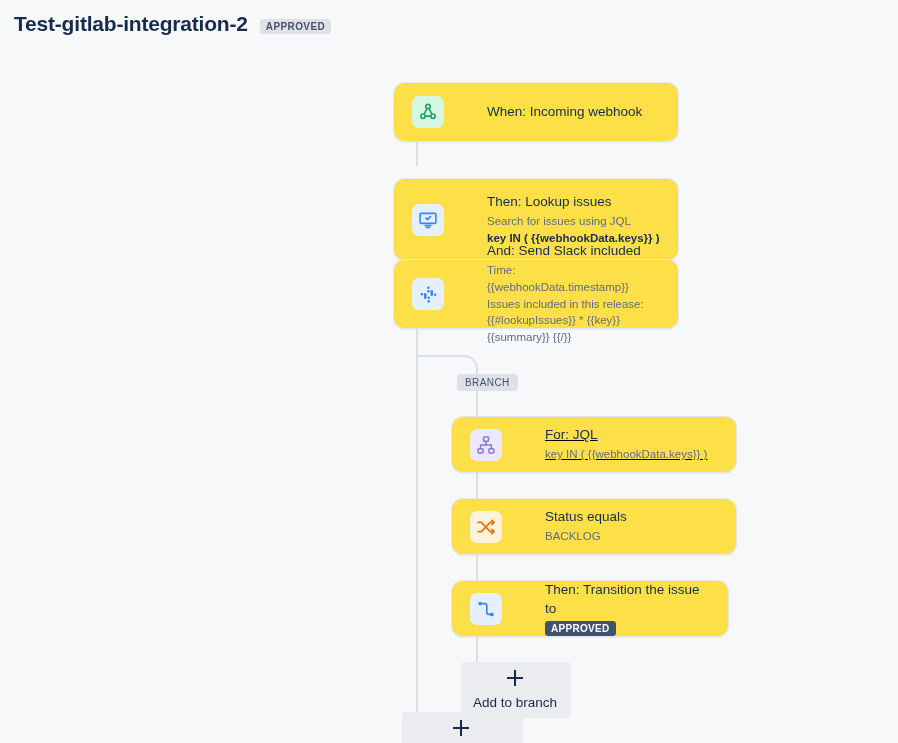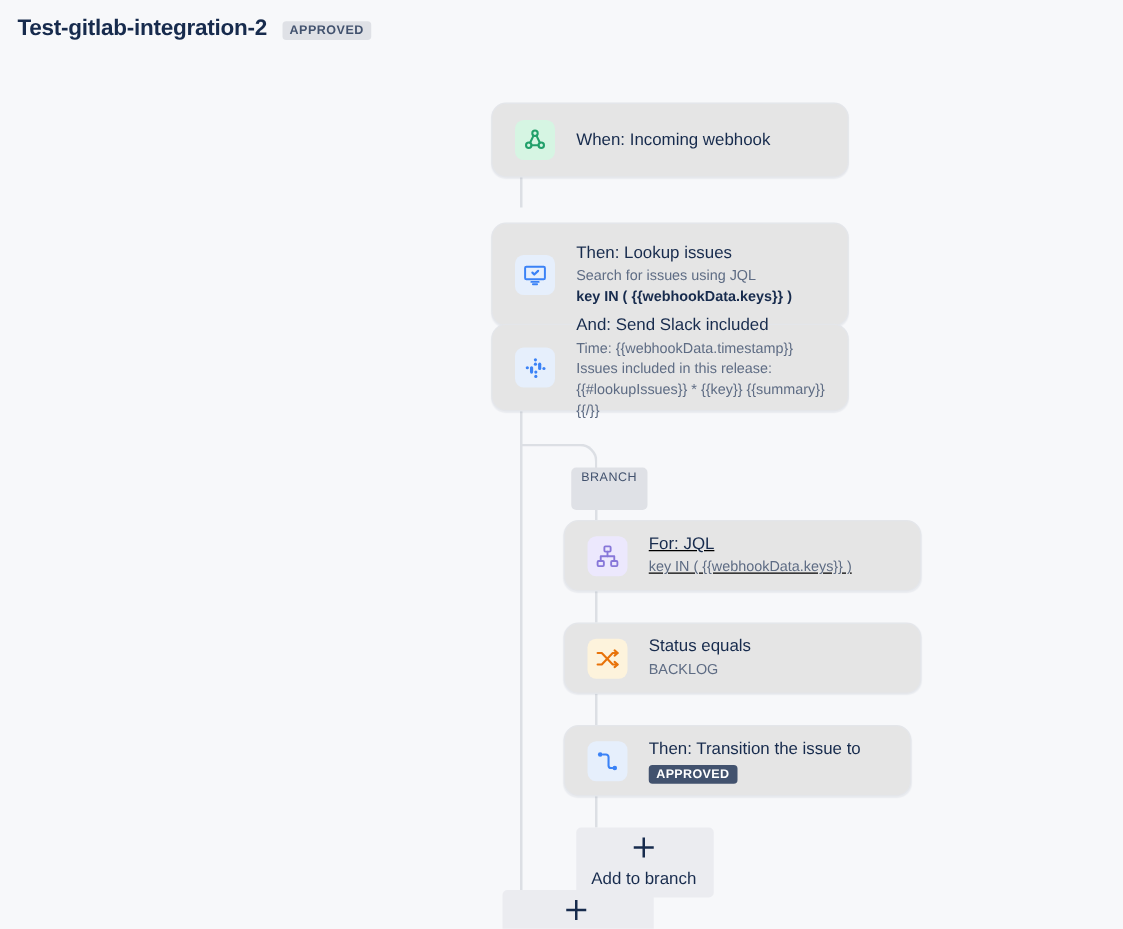--- a/index.html
+++ b/index.html
@@ -20,21 +20,21 @@
   
   .page-header {
     position: absolute;
     left: 14px;
     top: 12px;
     display: flex;
     align-items: center;
     gap: 12px;
   }
   .page-title {
-    font-size: 18px;
+    font-size: 21px;
     font-weight: 600;
     color: #172b4d;
     letter-spacing: -0.2px;
     white-space: nowrap;
   }
   .status-badge {
     display: inline-block;
     background: #dfe1e6;
     color: #42526e;
     font-size: 10px;
@@ -57,27 +57,28 @@
     position: absolute;
     border-left: 2px solid #dcdfe4;
     border-top: 2px solid #dcdfe4;
     border-top-left-radius: 14px;
     background: transparent;
   }
 
   
   .node-card {
     position: absolute;
-    background: #e5e5e5;
+    background: #fde047;
     border: 1px solid #e4e6ea;
     border-radius: 12px;
     display: flex;
     align-items: center;
     padding: 0 18px;
     box-shadow: 0 1px 1px rgba(9,30,66,0.06);
+    gap: 26px;
   }
   .node-icon {
     width: 32px;
     height: 32px;
     border-radius: 7px;
     flex: 0 0 32px;
     display: flex;
     align-items: center;
     justify-content: center;
     margin-right: 17px;
@@ -120,21 +121,21 @@
   .tile-amber  { background: #fdf3dc; }
 
   
   .branch-label {
     position: absolute;
     background: #dfe1e6;
     color: #42526e;
     font-size: 10px;
     font-weight: 400;
     letter-spacing: 0.4px;
-    padding: 4px 8px 20px 8px;
+    padding: 4px 8px 3px 8px;
     border-radius: 4px;
     line-height: 1;
   }
 
   
   .add-btn {
     position: absolute;
     display: inline-flex;
     align-items: center;
     gap: 9px;

